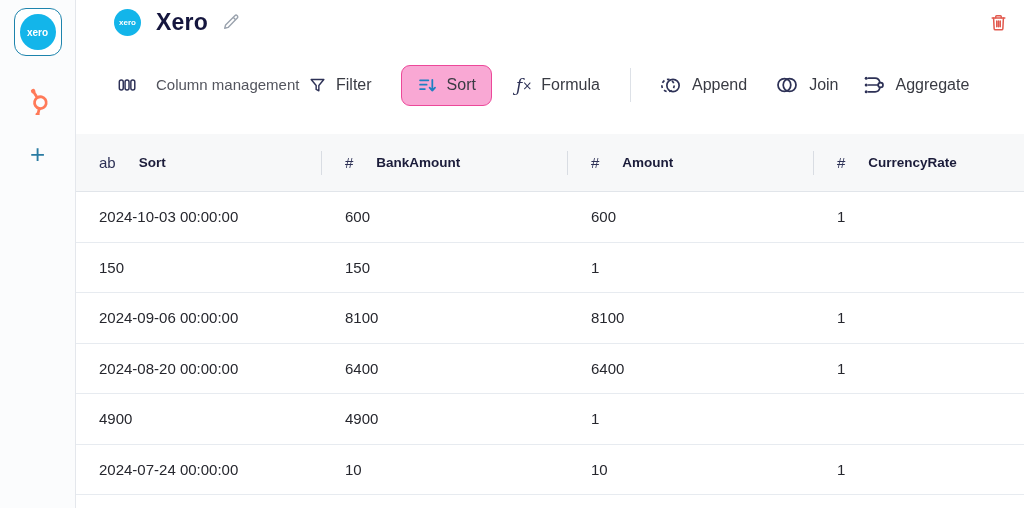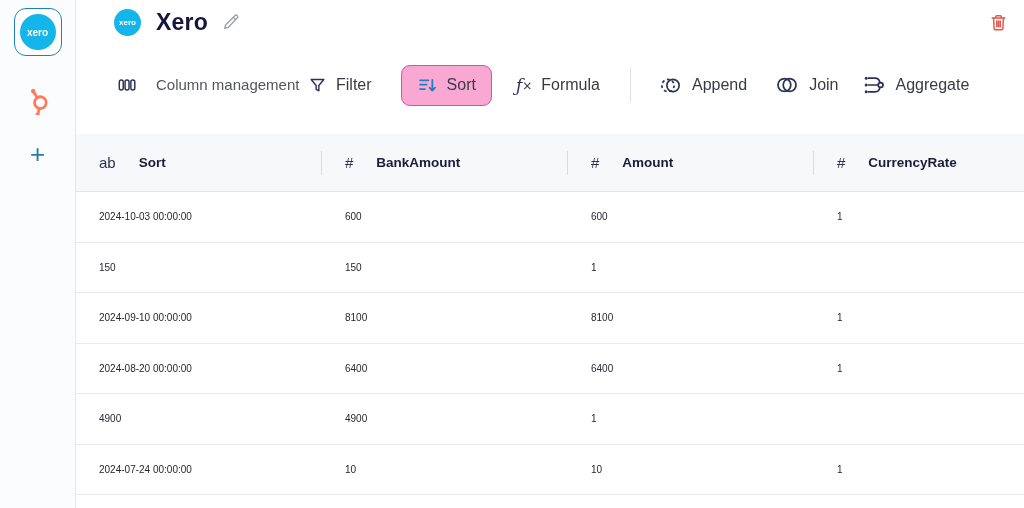--- a/index.html
+++ b/index.html
@@ -52,21 +52,21 @@
            border-bottom:1px solid #e1e5ea; }
   .hcell { width:246px; min-width:246px; height:100%; padding-left:23px; display:flex;
            align-items:center; gap:23px; position:relative; cursor:pointer; }
   .hcell:last-child { flex:1; }
   .hcell::after { content:''; position:absolute; right:0; top:17px; height:24px; width:1px;
                   background:#d9dde3; }
   .type-glyph { color:#2d3156; font-size:15px; }
   .col-label { font-size:13.5px; font-weight:700; color:#1b1c3a; }
   .trow { display:flex; height:50.5px; min-height:50.5px; border-bottom:1px solid #e7ebf0;
           align-items:center; }
-  .tcell { width:246px; min-width:246px; padding-left:23px; font-size:10px; color:#26272e; }
+  .tcell { width:246px; min-width:246px; padding-left:23px; font-size:15px; color:#26272e; }
   .tcell:last-child { flex:1; }
 </style>
 </head>
 <body>
 
 <div class="app">
 
   <nav class="sidebar">
     <div class="source-tile">
       <div class="xero-badge">xero</div>
@@ -198,21 +198,21 @@
             <div class="tcell">1</div>
           </div>
 
   <div class="trow">
             <div class="tcell">150</div>
             <div class="tcell">150</div>
             <div class="tcell">1</div>
           </div>
 
   <div class="trow">
-            <div class="tcell">2024-09-10 00:00:00</div>
+            <div class="tcell">2024-09-06 00:00:00</div>
             <div class="tcell">8100</div>
             <div class="tcell">8100</div>
             <div class="tcell">1</div>
           </div>
 
   <div class="trow">
             <div class="tcell">2024-08-20 00:00:00</div>
             <div class="tcell">6400</div>
             <div class="tcell">6400</div>
             <div class="tcell">1</div>

